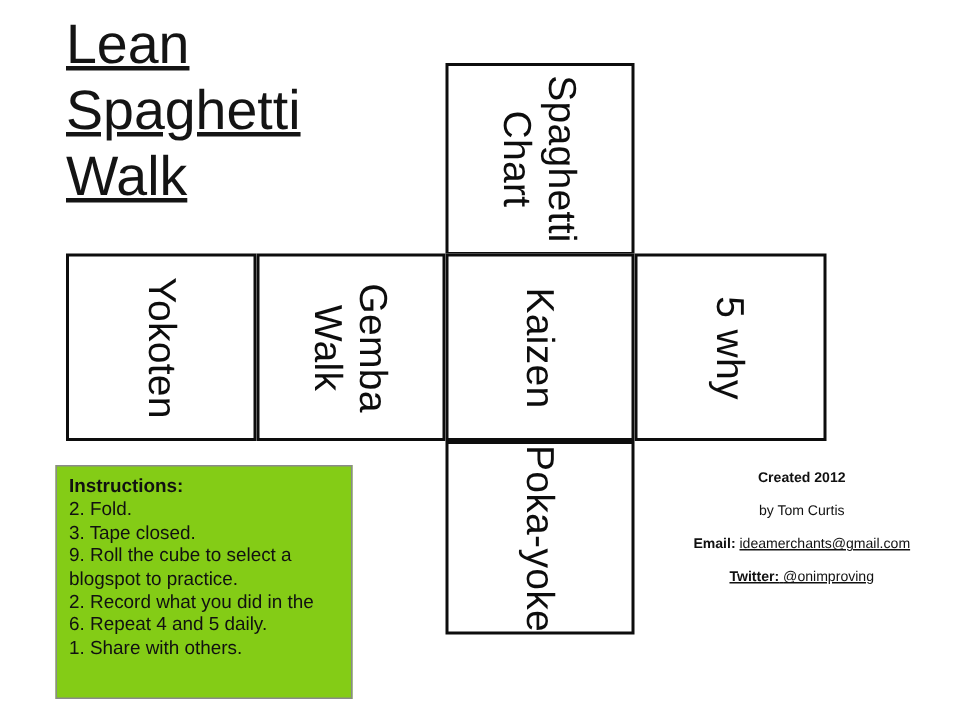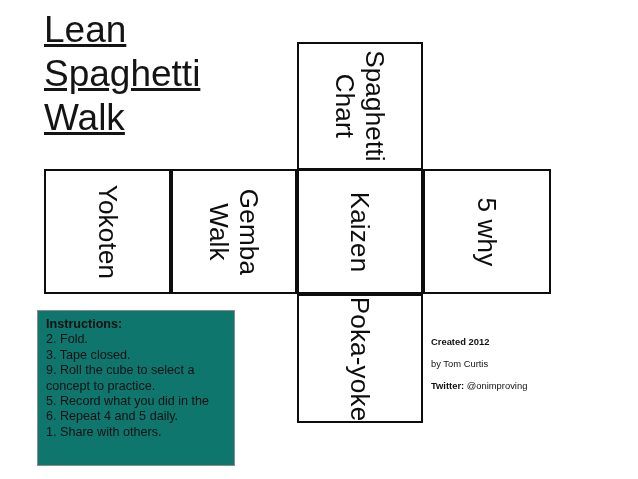--- a/index.html
+++ b/index.html
@@ -66,48 +66,49 @@
 
   
   #instructions-box {
     position: absolute;
     left: 37px;
     top: 310px;
     width: 198px;
     height: 156px;
     border: 1.5px solid #8a8a8a;
     box-sizing: border-box;
-    background: #0f766e;
+    background: #84cc16;
     padding: 6px 7px 4px 8px;
   }
   #instructions-box .ins-line {
     display: block;
     font-size: 12.6px;
     line-height: 15.4px;
     color: #111111;
   }
   #instructions-box .ins-head {
     font-weight: bold;
   }
 
   
   #credits {
     position: absolute;
     left: 431px;
-    top: 336px;
+    top: 312px;
     width: 207px;
+    text-align: center;
   }
   .credit-row {
     font-size: 9.4px;
     line-height: 11px;
     margin-bottom: 11px;
     color: #111111;
     white-space: nowrap;
   }
-  .credit-row:last-child { margin-bottom: 16px; }
+  .credit-row:last-child { margin-bottom: 16px; text-decoration: underline; }
   .credit-label { font-weight: bold; }
   .credit-plain { font-weight: normal; }
   .credit-link {
     text-decoration: underline;
     color: #111111;
   }
 </style>
 </head>
 <body>
 
@@ -157,37 +158,41 @@
     </div>
   </div>
 
 </div>
 
 <div id="instructions-box">
   <span class="ins-line ins-head">Instructions:</span>
   <span class="ins-line">2. Fold.</span>
   <span class="ins-line">3. Tape closed.</span>
   <span class="ins-line">9. Roll the cube to select a</span>
-  <span class="ins-line">concept to practice.</span>
-  <span class="ins-line">5. Record what you did in the</span>
+  <span class="ins-line">blogspot to practice.</span>
+  <span class="ins-line">2. Record what you did in the</span>
   <span class="ins-line">6. Repeat 4 and 5 daily.</span>
   <span class="ins-line">1. Share with others.</span>
 </div>
 
 <div id="credits">
 
   <div class="credit-row">
     <span class="credit-label">Created 2012</span>
   </div>
 
   <div class="credit-row">
     <span class="credit-plain">by Tom Curtis</span>
   </div>
 
 
 
+  <div class="credit-row">
+    <span class="credit-label">Email:</span>
+    <span class="credit-link">ideamerchants@gmail.com</span>
+  </div>
 
   <div class="credit-row">
     <span class="credit-label">Twitter:</span>
     <span class="credit-plain">@onimproving</span>
   </div>
 
 </div>
 
 </body></html>

